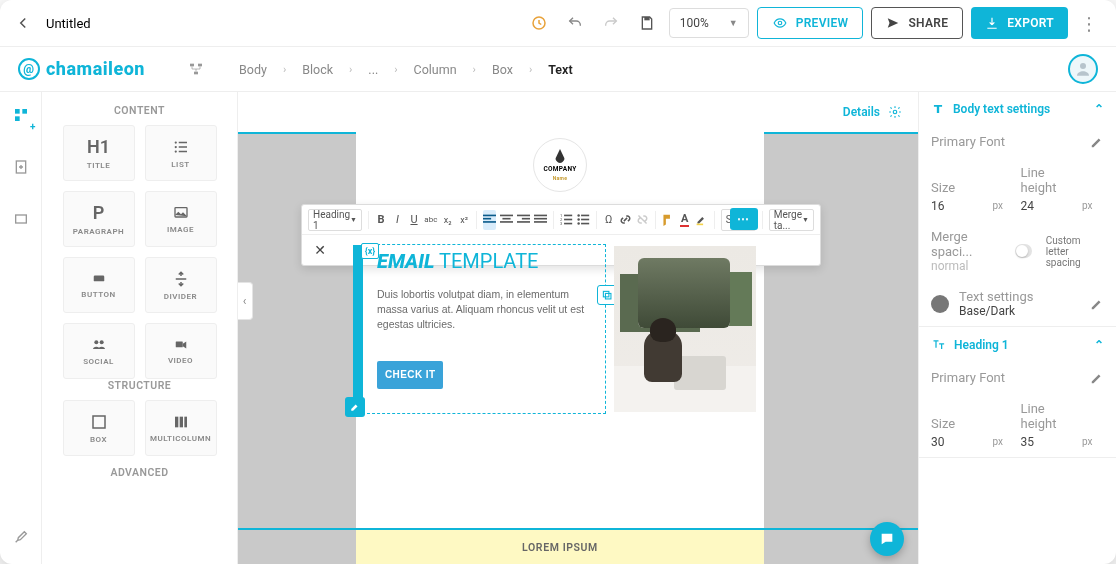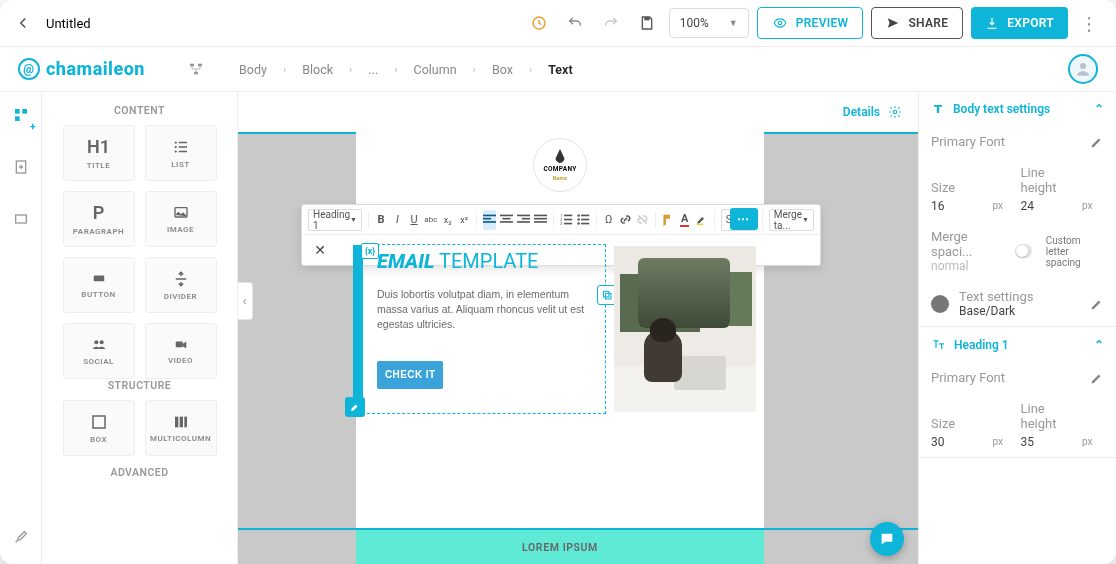--- a/index.html
+++ b/index.html
@@ -74,21 +74,21 @@
 .para { font:400 10.5px/1.45 Arial; color:#6b6b6b; margin-top:14px;}
 .cta { display:inline-block; margin-top:28px; background:#3aa3d9; color:#fff; font:700 10px/1 Arial; letter-spacing:.4px; padding:9px 8px; border-radius:2px;}
 
 .photo { position:absolute; top:114px; left:258px; width:142px; height:166px; background: linear-gradient(#ece9e4,#efece8); overflow:hidden;}
 .photo::before{content:""; position:absolute; top:12px; left:24px; width:92px; height:70px; background: linear-gradient(#6f7a63,#3f4a37); border-radius:6px; box-shadow: -24px 10px 0 -6px #5a6a50, 30px 6px 0 -8px #647a58;}
 .photo .desk{position:absolute; bottom:0; left:0; right:0; height:46px; background:#f4f2ef;}
 .photo .laptop{position:absolute; bottom:22px; left:60px; width:52px; height:34px; background:#d8d6d1; border-radius:3px;}
 .photo .person{position:absolute; bottom:30px; left:30px; width:38px; height:52px; background:#413a33; border-radius:16px 16px 8px 8px;}
 .photo .hair{position:absolute; bottom:70px; left:36px; width:26px; height:24px; background:#2a241f; border-radius:50% 50% 40% 40%;}
 
-.footer { position:absolute; left:118px; bottom:0; width:408px; height:34px; background:#5eead4; display:flex; align-items:center; justify-content:center; font:600 10.5px Arial; color:#666; letter-spacing:.6px;}
+.footer { position:absolute; left:118px; bottom:0; width:408px; height:34px; background:#fef9c3; display:flex; align-items:center; justify-content:center; font:600 10.5px Arial; color:#666; letter-spacing:.6px;}
 .blockmenu { position:absolute; top:76px; right:6px; width:28px; height:22px; background:#0fb5d8; border-radius:3px; color:#fff; display:flex;align-items:center;justify-content:center; letter-spacing:2px; font-weight:700; font-size:12px;}
 .chat-fab { position:absolute; right:14px; bottom:8px; width:34px; height:34px; border-radius:50%; background:#0fb5d8; box-shadow:0 3px 8px rgba(0,0,0,.25); display:flex; align-items:center; justify-content:center; color:#fff;}
 
 .rightpanel { width: 198px; border-left:1px solid #eee; overflow:hidden; font-size:11px; color:#666; }
 .rp-sec { border-bottom:1px solid #eee; }
 .rp-head { display:flex; align-items:center; gap:8px; padding:10px 12px; color:#0fb5d8; font-weight:600; font-size:12px;}
 .rp-head .growsp{flex:1}
 .rp-head .caret{ color:#0fb5d8; font-size:12px;}
 .rp-row { display:flex; align-items:center; padding:8px 12px; gap:10px; }
 .rp-row .lbl { font-size:13px; color:#999;}

